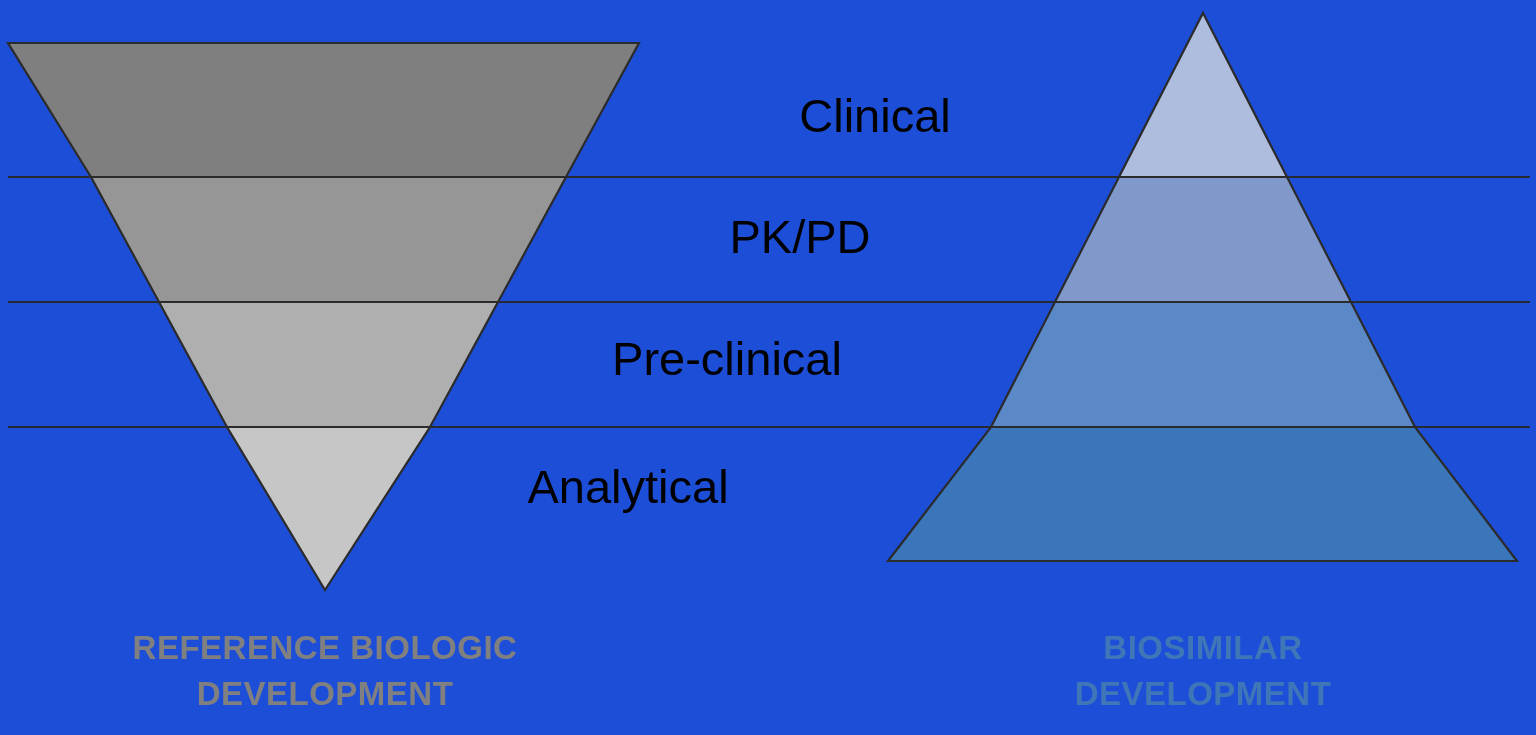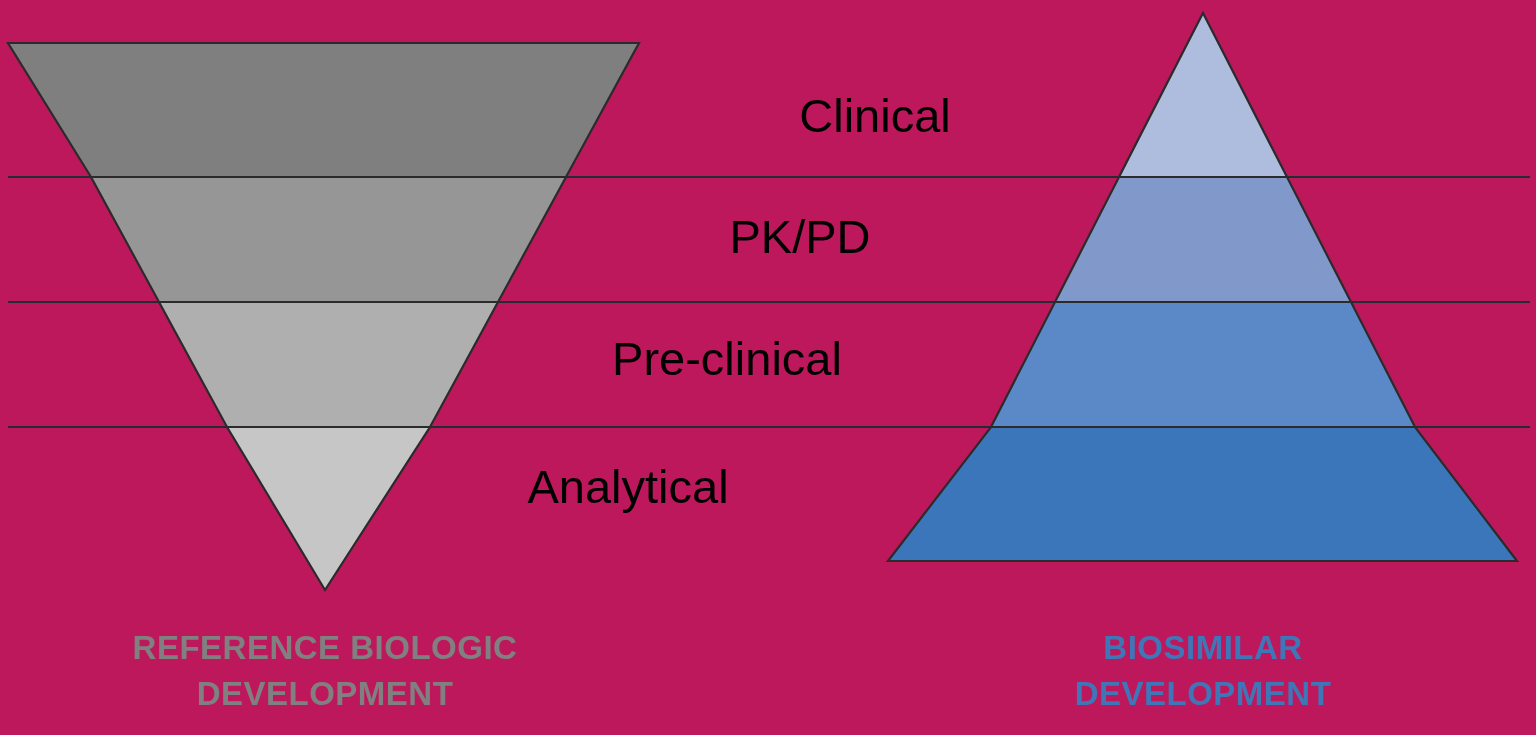--- a/index.html
+++ b/index.html
@@ -10,21 +10,21 @@
   body {
     width: 1536px;
     height: 735px;
     overflow: hidden;
     font-family: "Liberation Sans", sans-serif;
   }
   #stage {
     position: relative;
     width: 1536px;
     height: 735px;
-    background: #be185d;
+    background: #1d4ed8;
   }
   #figure-svg {
     position: absolute;
     left: 0;
     top: 0;
     width: 1536px;
     height: 735px;
     display: block;
   }
   .stage-label {

